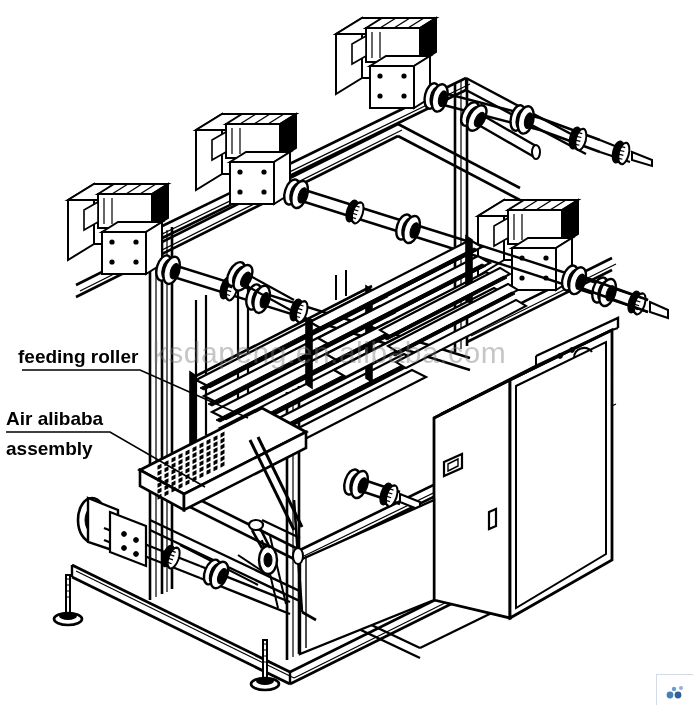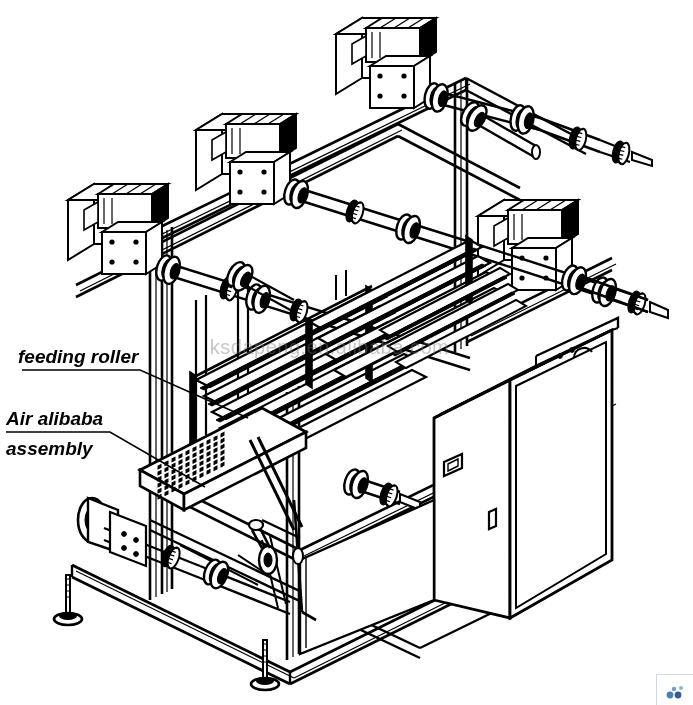--- a/index.html
+++ b/index.html
@@ -22,33 +22,32 @@
     width: 693px;
     height: 705px;
   }
   .wm {
     position: absolute;
     left: 0;
     top: 336px;
     width: 659px;
     text-align: center;
     font-family: "Liberation Sans", sans-serif;
-    font-size: 20px;
+    font-size: 30px;
     letter-spacing: 0.5px;
     color: rgba(120,120,120,0.42);
     pointer-events: none;
     white-space: nowrap;
   }
   .callout {
     position: absolute;
     font-family: "Liberation Sans", sans-serif;
     font-weight: bold;
     color: #000000;
     white-space: nowrap;
-    font-style: italic;
   }
   #lbl-feeding-roller {
     left: 18px;
     top: 346px;
     font-size: 19px;
   }
   #lbl-air-suction-1 {
     left: 6px;
     top: 408px;
     font-size: 19px;

